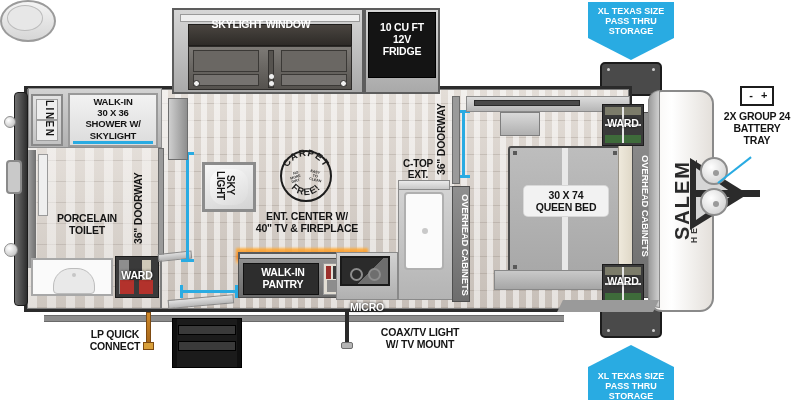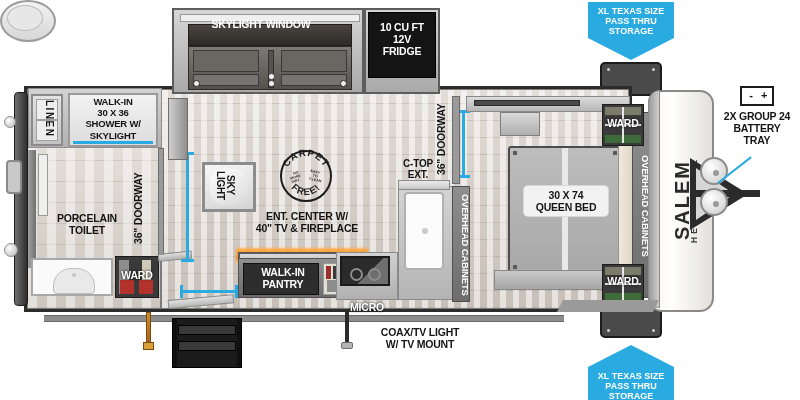--- a/index.html
+++ b/index.html
@@ -318,20 +318,22 @@
   <div class="lbl" style="left:714px;top:110px;width:86px;font-size:10.5px;line-height:1.15;">2X GROUP 24
 BATTERY
 TRAY</div>
   <div class="leader" style="left:718px;top:182px;width:42px;transform:rotate(-38deg);"></div>
 
   <div class="abs frame-rail" style="left:44px;top:315px;width:520px;height:7px;"></div>
   <div class="abs" style="left:560px;top:300px;width:96px;height:12px;background:#9a9a9a;transform:skewX(-26deg);"></div>
 
   <div class="abs" style="left:146px;top:312px;width:5px;height:32px;background:linear-gradient(180deg,#d08a2a,#a6661a);border:1px solid #7d4a12;"></div>
   <div class="abs" style="left:143px;top:342px;width:11px;height:8px;background:#d9a03a;border:1px solid #7d4a12;"></div>
+  <div class="lbl" style="left:68px;top:328px;width:94px;font-size:10.5px;line-height:1.15;">LP QUICK
+CONNECT</div>
 
   <div class="abs" style="left:168px;top:300px;width:66px;height:9px;background:linear-gradient(180deg,#e2e2e2,#b8b8b8);border:1px solid #8a8a8a;transform:rotate(-5deg);transform-origin:left center;"></div>
   <div class="dimh" style="left:180px;top:290px;width:58px;"></div>
   <div class="lbl" style="left:172px;top:262px;width:76px;font-size:10.5px;line-height:1.15;"></div>
 
   <div class="step" style="position:absolute;left:172px;top:318px;width:68px;height:48px;">
     <div class="abs" style="left:5px;top:6px;right:5px;height:10px;background:#3a3a3a;border:1px solid #000;"></div>
     <div class="abs" style="left:5px;top:22px;right:5px;height:10px;background:#3a3a3a;border:1px solid #000;"></div>
     <div class="abs" style="left:0;top:0;width:4px;bottom:0;background:#101010;"></div>
     <div class="abs" style="right:0;top:0;width:4px;bottom:0;background:#101010;"></div>

